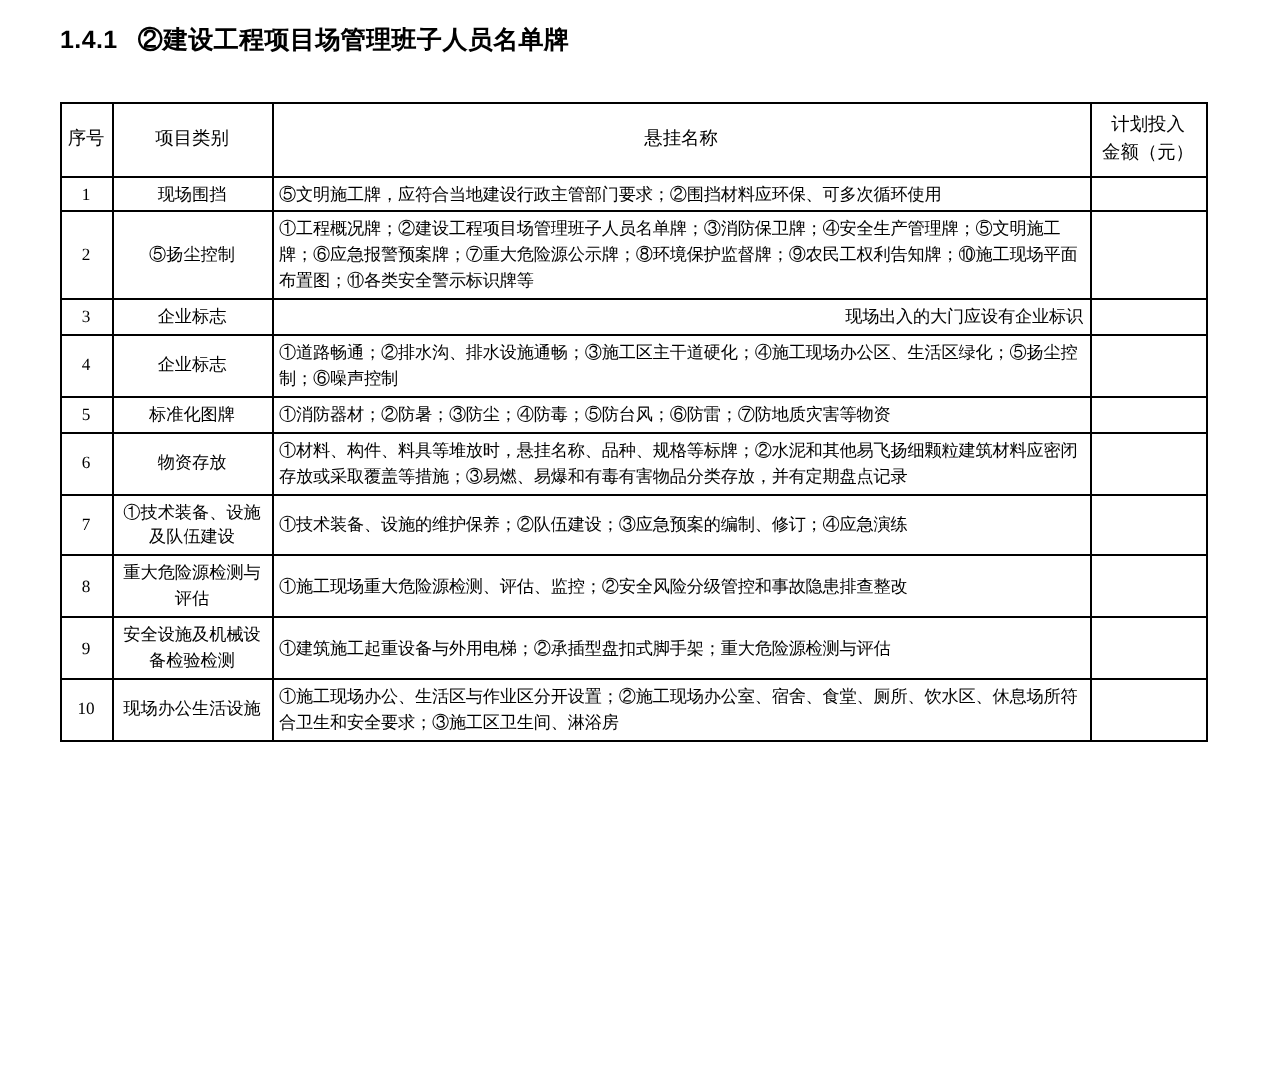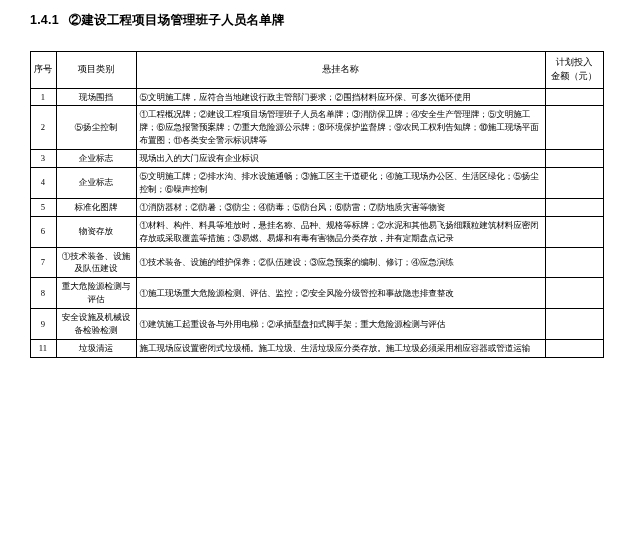--- a/index.html
+++ b/index.html
@@ -65,21 +65,21 @@
     font-size: 9px;
     line-height: 1.5;
   }
   td.req {
     text-align: left;
     font-size: 8.6px;
     line-height: 1.55;
     letter-spacing: -0.1px;
   }
   td.req.center {
-    text-align: left;
+    text-align: right;
   }
   td.amt {
     text-align: center;
   }
   th.amt-head {
     line-height: 1.6;
   }
 </style>
 </head>
 <body>
@@ -123,21 +123,21 @@
       </tr>
       <tr>
         <td class="no">3</td>
         <td class="cat">企业标志</td>
         <td class="req center">现场出入的大门应设有企业标识</td>
         <td class="amt"></td>
       </tr>
       <tr>
         <td class="no">4</td>
         <td class="cat">企业标志</td>
-        <td class="req">⑤文明施工牌；②排水沟、排水设施通畅；③施工区主干道硬化；④施工现场办公区、生活区绿化；⑤扬尘控制；⑥噪声控制</td>
+        <td class="req">①道路畅通；②排水沟、排水设施通畅；③施工区主干道硬化；④施工现场办公区、生活区绿化；⑤扬尘控制；⑥噪声控制</td>
         <td class="amt"></td>
       </tr>
       <tr>
         <td class="no">5</td>
         <td class="cat">标准化图牌</td>
         <td class="req">①消防器材；②防暑；③防尘；④防毒；⑤防台风；⑥防雷；⑦防地质灾害等物资</td>
         <td class="amt"></td>
       </tr>
       <tr>
         <td class="no">6</td>
@@ -157,21 +157,21 @@
         <td class="req">①施工现场重大危险源检测、评估、监控；②安全风险分级管控和事故隐患排查整改</td>
         <td class="amt"></td>
       </tr>
       <tr>
         <td class="no">9</td>
         <td class="cat">安全设施及机械设备检验检测</td>
         <td class="req">①建筑施工起重设备与外用电梯；②承插型盘扣式脚手架；重大危险源检测与评估</td>
         <td class="amt"></td>
       </tr>
       <tr>
-        <td class="no">11</td>
-        <td class="cat">垃圾清运</td>
-        <td class="req">施工现场应设置密闭式垃圾桶。施工垃圾、生活垃圾应分类存放。施工垃圾必须采用相应容器或管道运输</td>
+        <td class="no">10</td>
+        <td class="cat">现场办公生活设施</td>
+        <td class="req">①施工现场办公、生活区与作业区分开设置；②施工现场办公室、宿舍、食堂、厕所、饮水区、休息场所符合卫生和安全要求；③施工区卫生间、淋浴房</td>
         <td class="amt"></td>
       </tr>
     </tbody>
   </table>
 
 </div>
 
 </body></html>

